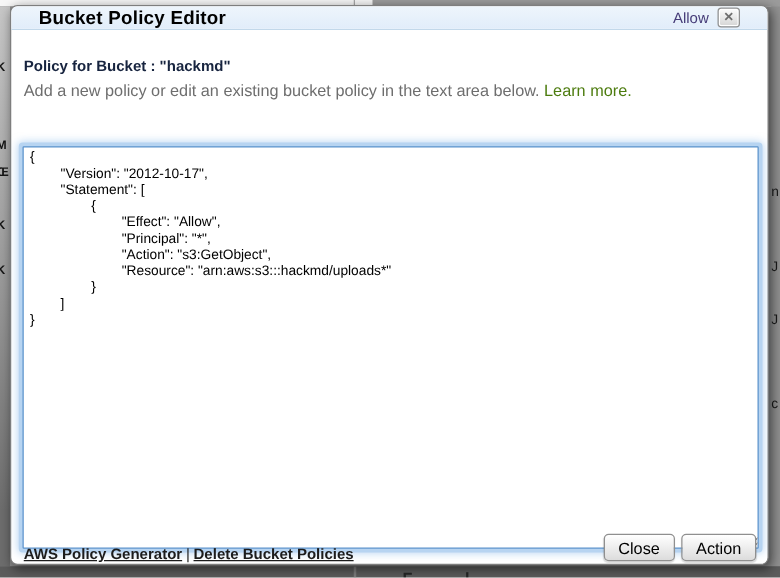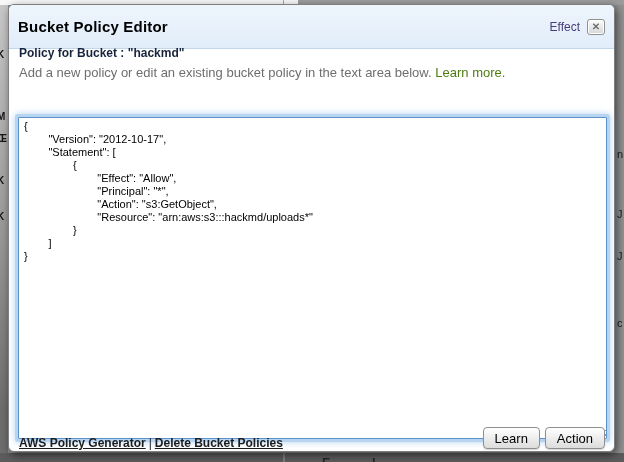--- a/index.html
+++ b/index.html
@@ -40,26 +40,26 @@
   
   .dialog {
     position:absolute; left:8px; top:4px; width:607px; height:448px;
     background:#fff;
     border:1px solid #7e7e7e;
     border-radius:6px;
     box-shadow:2px 3px 9px rgba(0,0,0,.55);
   }
 
   .dialog-header {
-    position:absolute; left:0; top:0; right:0; height:44px;
+    position:absolute; left:0; top:0; right:0; height:19px;
     background:linear-gradient(#eef5fc, #e1edfa);
     border-bottom:1px solid #c2d8ea;
     border-radius:5px 5px 0 0;
     display:flex; align-items:center;
-    padding:0 9px;
+    padding:0 22px;
     justify-content:flex-end;
   }
   .dialog-title { font-size:15px; font-weight:bold; color:#000; letter-spacing:.2px; }
   .cancel-link { margin-left:auto; font-size:12px; color:#463c78; cursor:pointer; text-decoration:none; }
   .close-btn {
     width:18px; height:16px; margin-left:7px;
     border:1px solid #909090; border-radius:3px;
     background:linear-gradient(#fdfdfd, #d5d5d5);
     color:#6e6e6e; font-size:10px; font-weight:bold;
     display:flex; align-items:center; justify-content:center;
@@ -130,21 +130,21 @@
 <div class="backdrop-bottom">
   <div class="v-line"></div>
   <span class="frag" style="left:322px">F</span>
   <span class="frag" style="left:372px">l</span>
 </div>
 
 <div class="dialog">
 
   <div class="dialog-header">
     <span class="dialog-title">Bucket Policy Editor</span>
-    <a class="cancel-link">Effect</a>
+    <a class="cancel-link">Allow</a>
     <span class="close-btn">✕</span>
   </div>
 
   <div class="subtitle">Policy for Bucket : "hackmd"</div>
 
   <div class="description">
     <span>Add a new policy or edit an existing bucket policy in the text area below.</span>
     <span> </span>
     <a class="learn-more">Learn more.</a>
   </div>
@@ -160,17 +160,17 @@
 		}
 	]
 }</textarea>
   <div class="resize-grip"></div>
 
   <div class="footer-links">
     <a>AWS Policy Generator</a><span class="link-sep">|</span><a>Delete Bucket Policies</a>
   </div>
 
   <div class="footer-buttons">
-    <button class="btn">Learn</button>
+    <button class="btn">Close</button>
     <button class="btn">Action</button>
   </div>
 
 </div>
 
 </body></html>

